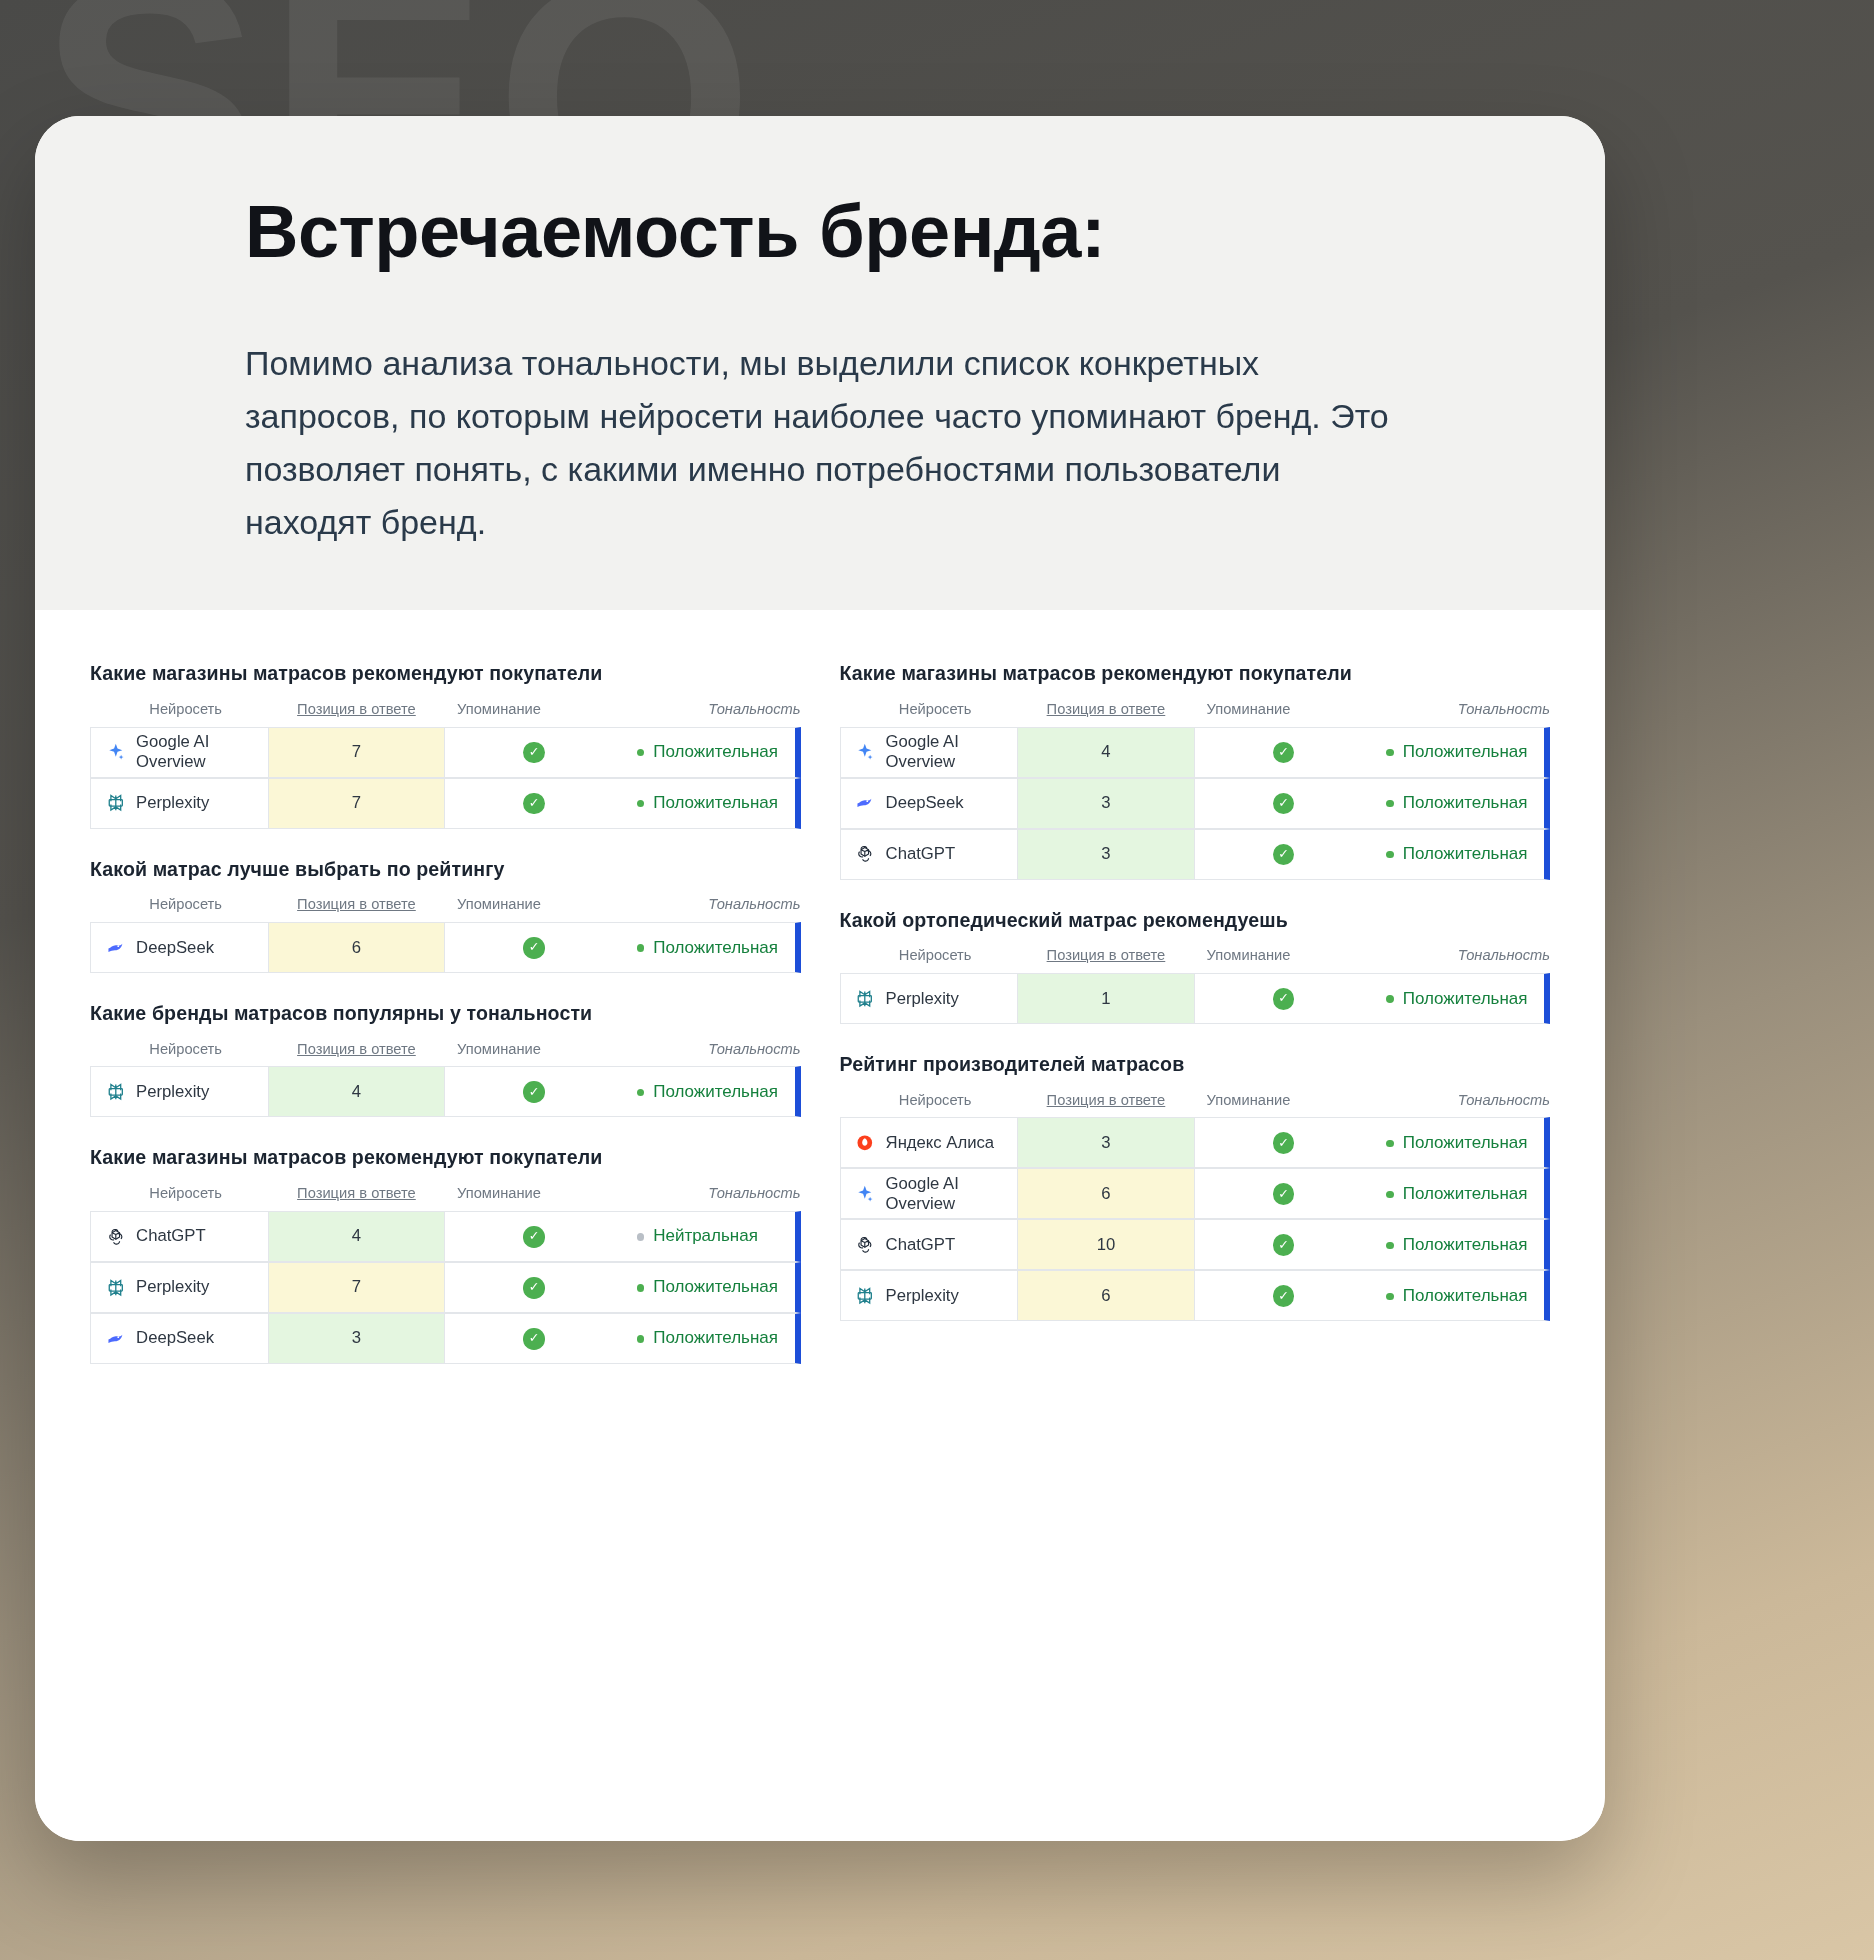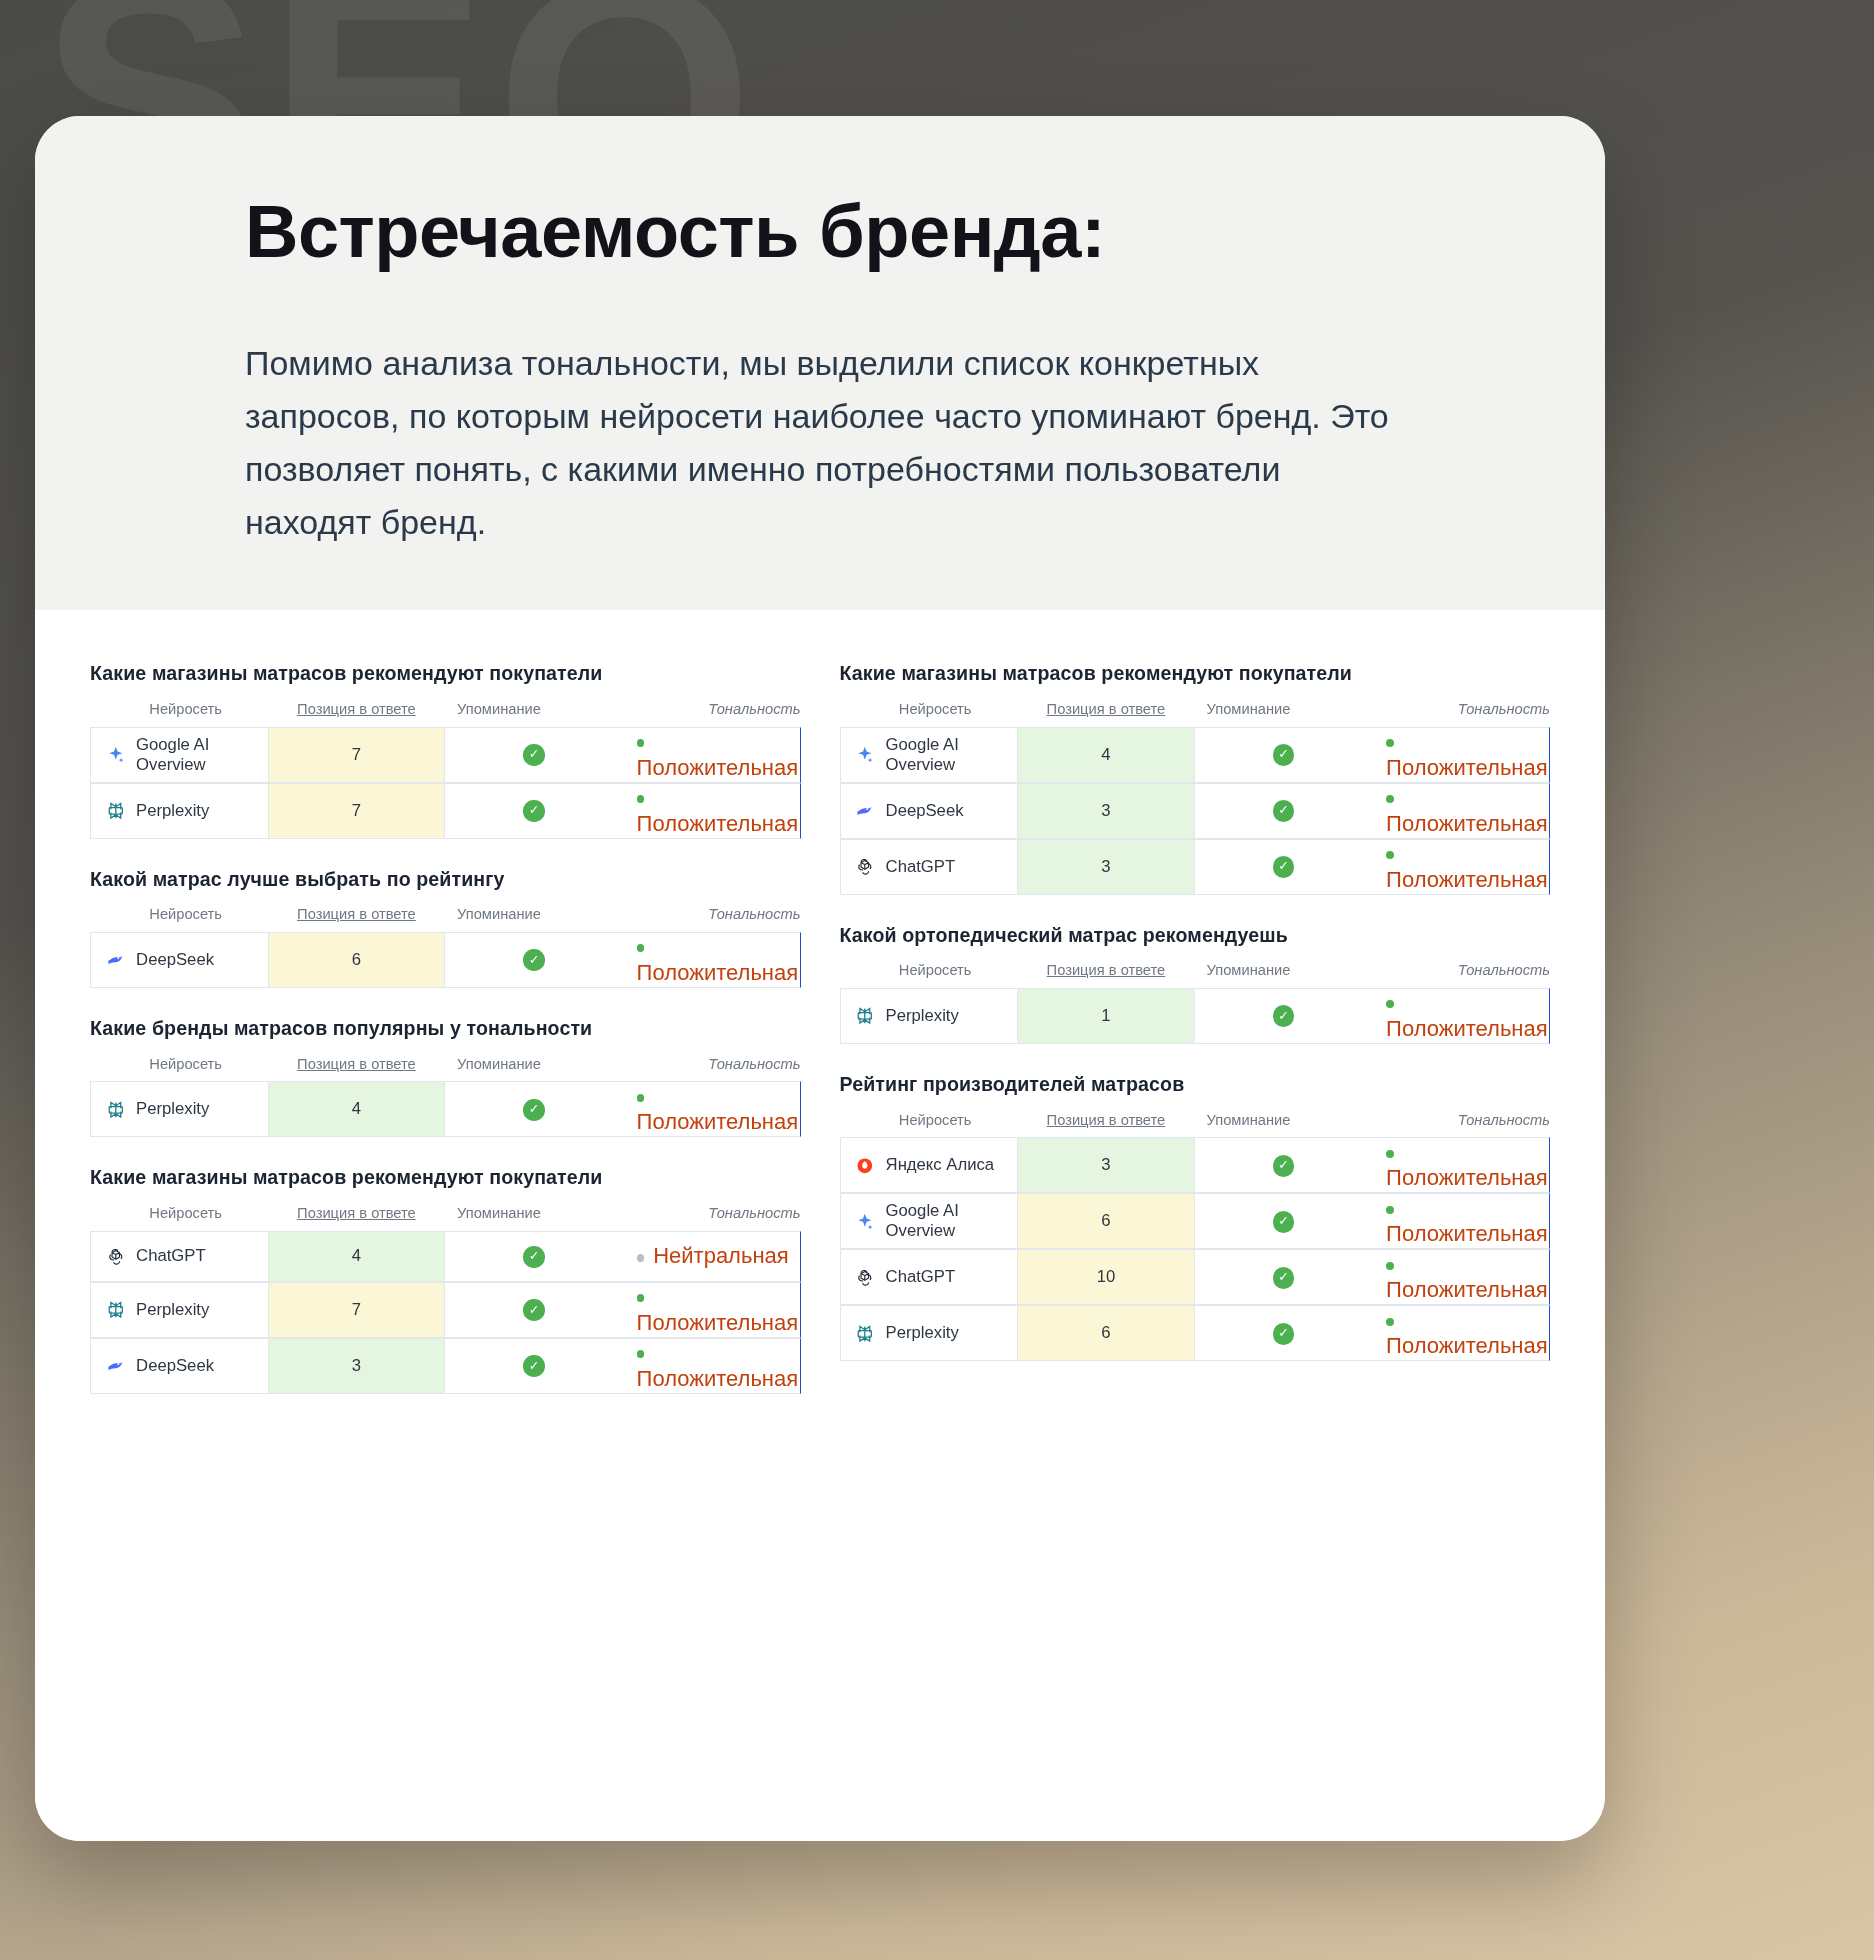--- a/index.html
+++ b/index.html
@@ -116,24 +116,24 @@
     color: #2e3742;
   }
   table.qtable td.c-pos.green { background: #e4f6e0; }
   table.qtable td.c-pos.yellow { background: #fbf7d6; }
   table.qtable td.c-ment {
     text-align: center;
     width: 17%;
   }
   table.qtable td.c-tone {
     width: 29%;
-    border-right: 1px solid #1d4ed8;
+    border-right: 6px solid #1d4ed8;
     padding-left: 13.7px;
-    color: #c2410c;
-    font-size: 22px;
+    color: #15803d;
+    font-size: 17px;
   }
   .net-cell { display: flex; align-items: center; gap: 9.8px; }
   .net-ico {
     width: 21.6px; height: 21.6px;
     display: inline-flex; align-items: center; justify-content: center;
     flex: 0 0 21.6px;
   }
   .check {
     width: 21.6px; height: 21.6px;
     border-radius: 50%;

